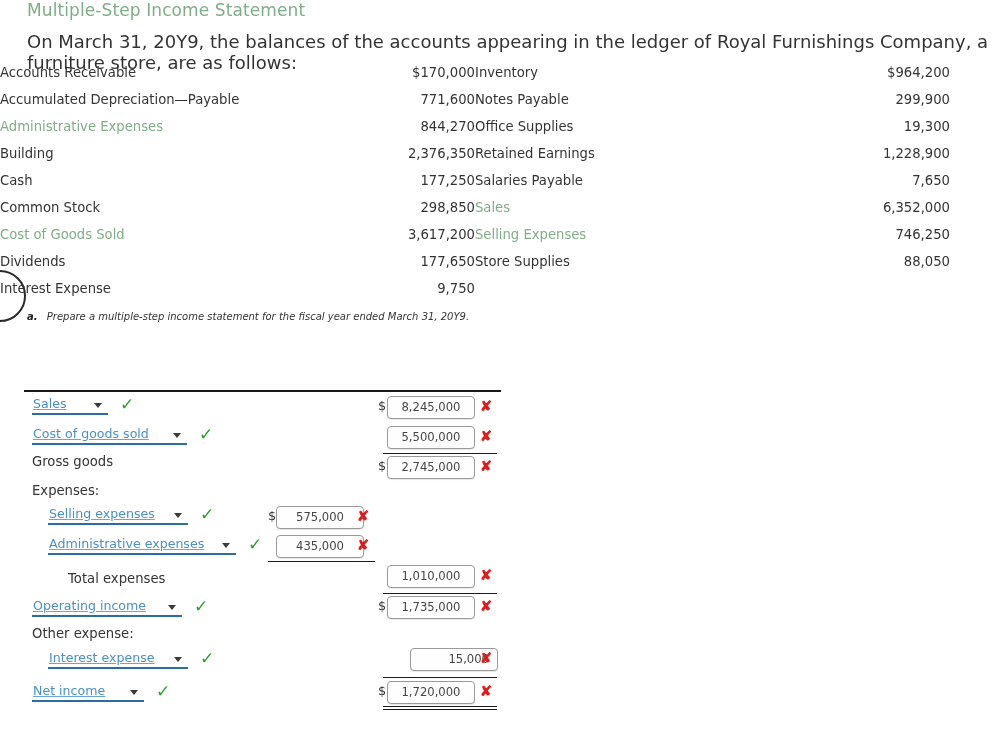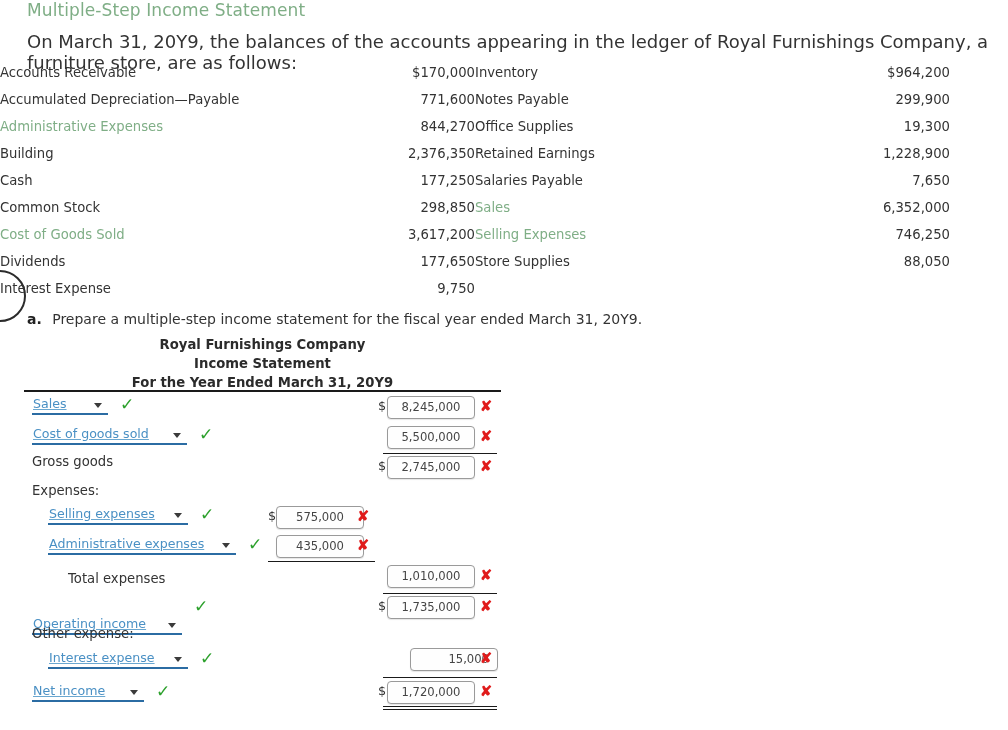--- a/index.html
+++ b/index.html
@@ -33,21 +33,21 @@
   .grn { color: #7fae86; }
 
   .arc {
     position: absolute; left: -26px; top: 270px;
     width: 52px; height: 52px; border: 2.4px solid #2b2b2b;
     border-radius: 50%;
   }
 
   .qa {
     position: absolute; left: 27px; top: 311px;
-    font-size: 14px; color: #333;
+    font-size: 10px; color: #333; font-style: italic;
   }
   .qa b { color: #222; }
 
   .stmt-head {
     position: absolute; left: 24px; top: 335px; width: 477px;
     text-align: center; font-weight: bold; font-size: 13.2px; color: #2b2b2b;
     line-height: 19px;
   }
 
   .rule-top {
@@ -171,25 +171,20 @@
         </tr>
       </tbody>
     </table>
   </div>
 
   <div class="qa">
     <b>a.</b>
     <span style="margin-left:6px">Prepare a multiple-step income statement for the fiscal year ended March 31, 20Y9.</span>
   </div>
 
-  <div class="stmt-head">
-    <div>Royal Furnishings Company</div>
-    <div>Income Statement</div>
-    <div>For the Year Ended March 31, 20Y9</div>
-  </div>
 
   <div class="rule-top"></div>
 
   <div class="sel" style="position:absolute; left:32px; top:396px; width:76px;">
     <span class="txt">Sales</span>
     <span class="caret"></span>
   </div>
   <span class="check" style="position:absolute; left:113px; top:396px;">✓</span>
   <span class="dollar" style="left:378px; top:398px;">$</span>
   <div class="amt" style="left:387px; top:396px;">8,245,000</div>
@@ -230,21 +225,21 @@
   <span class="xmark" style="left:357px; top:537px;">✘</span>
 
   <div class="hr" style="left:268px; top:561px; width:107px;"></div>
 
   <span class="lbl" style="left:68px; top:571px;">Total expenses</span>
   <div class="amt" style="left:387px; top:565px;">1,010,000</div>
   <span class="xmark" style="left:480px; top:567px;">✘</span>
 
   <div class="hr" style="left:383px; top:593px; width:114px;"></div>
 
-  <div class="sel" style="position:absolute; left:32px; top:616px; width:150px;">
+  <div class="sel" style="position:absolute; left:32px; top:598px; width:150px;">
     <span class="txt">Operating income</span>
     <span class="caret"></span>
   </div>
   <span class="check" style="position:absolute; left:187px; top:598px;">✓</span>
   <span class="dollar" style="left:378px; top:598px;">$</span>
   <div class="amt" style="left:387px; top:596px;">1,735,000</div>
   <span class="xmark" style="left:480px; top:598px;">✘</span>
 
   <span class="lbl" style="left:32px; top:626px;">Other expense:</span>
 

